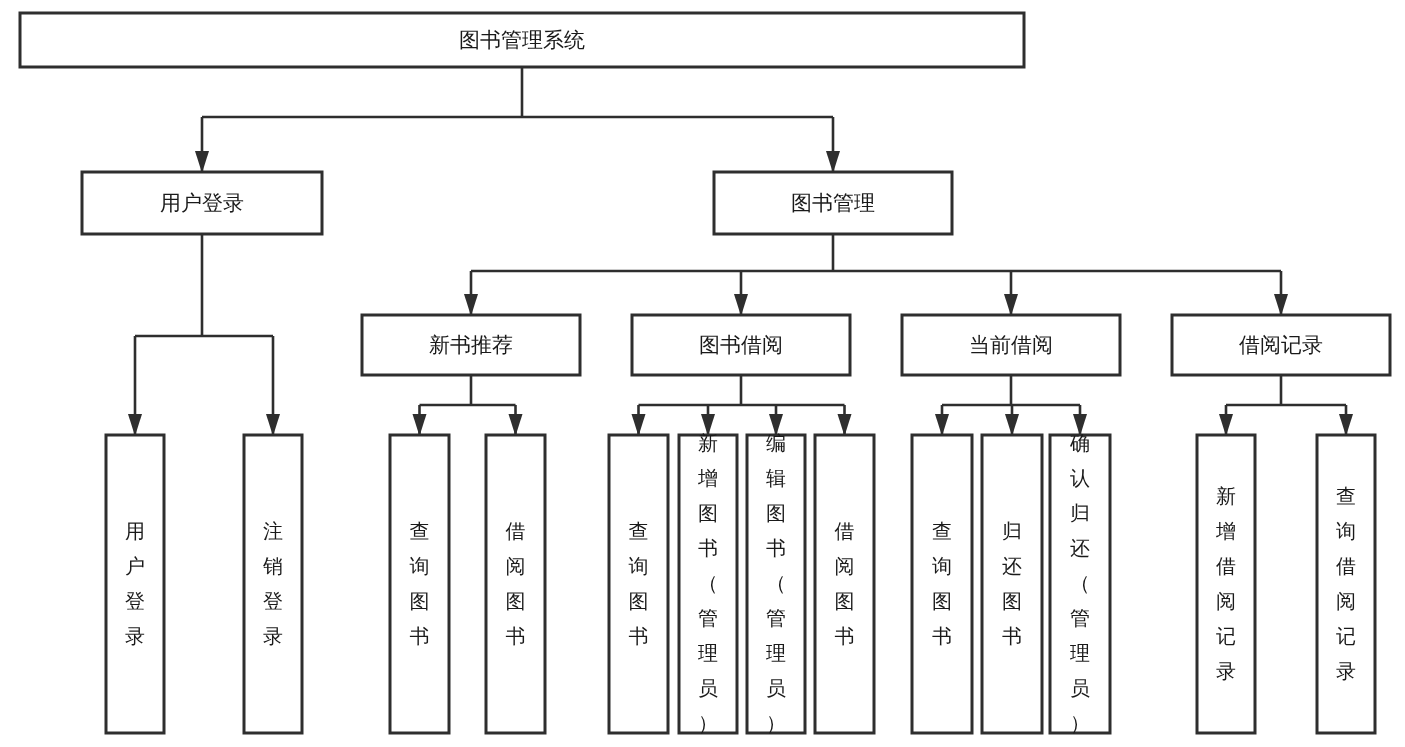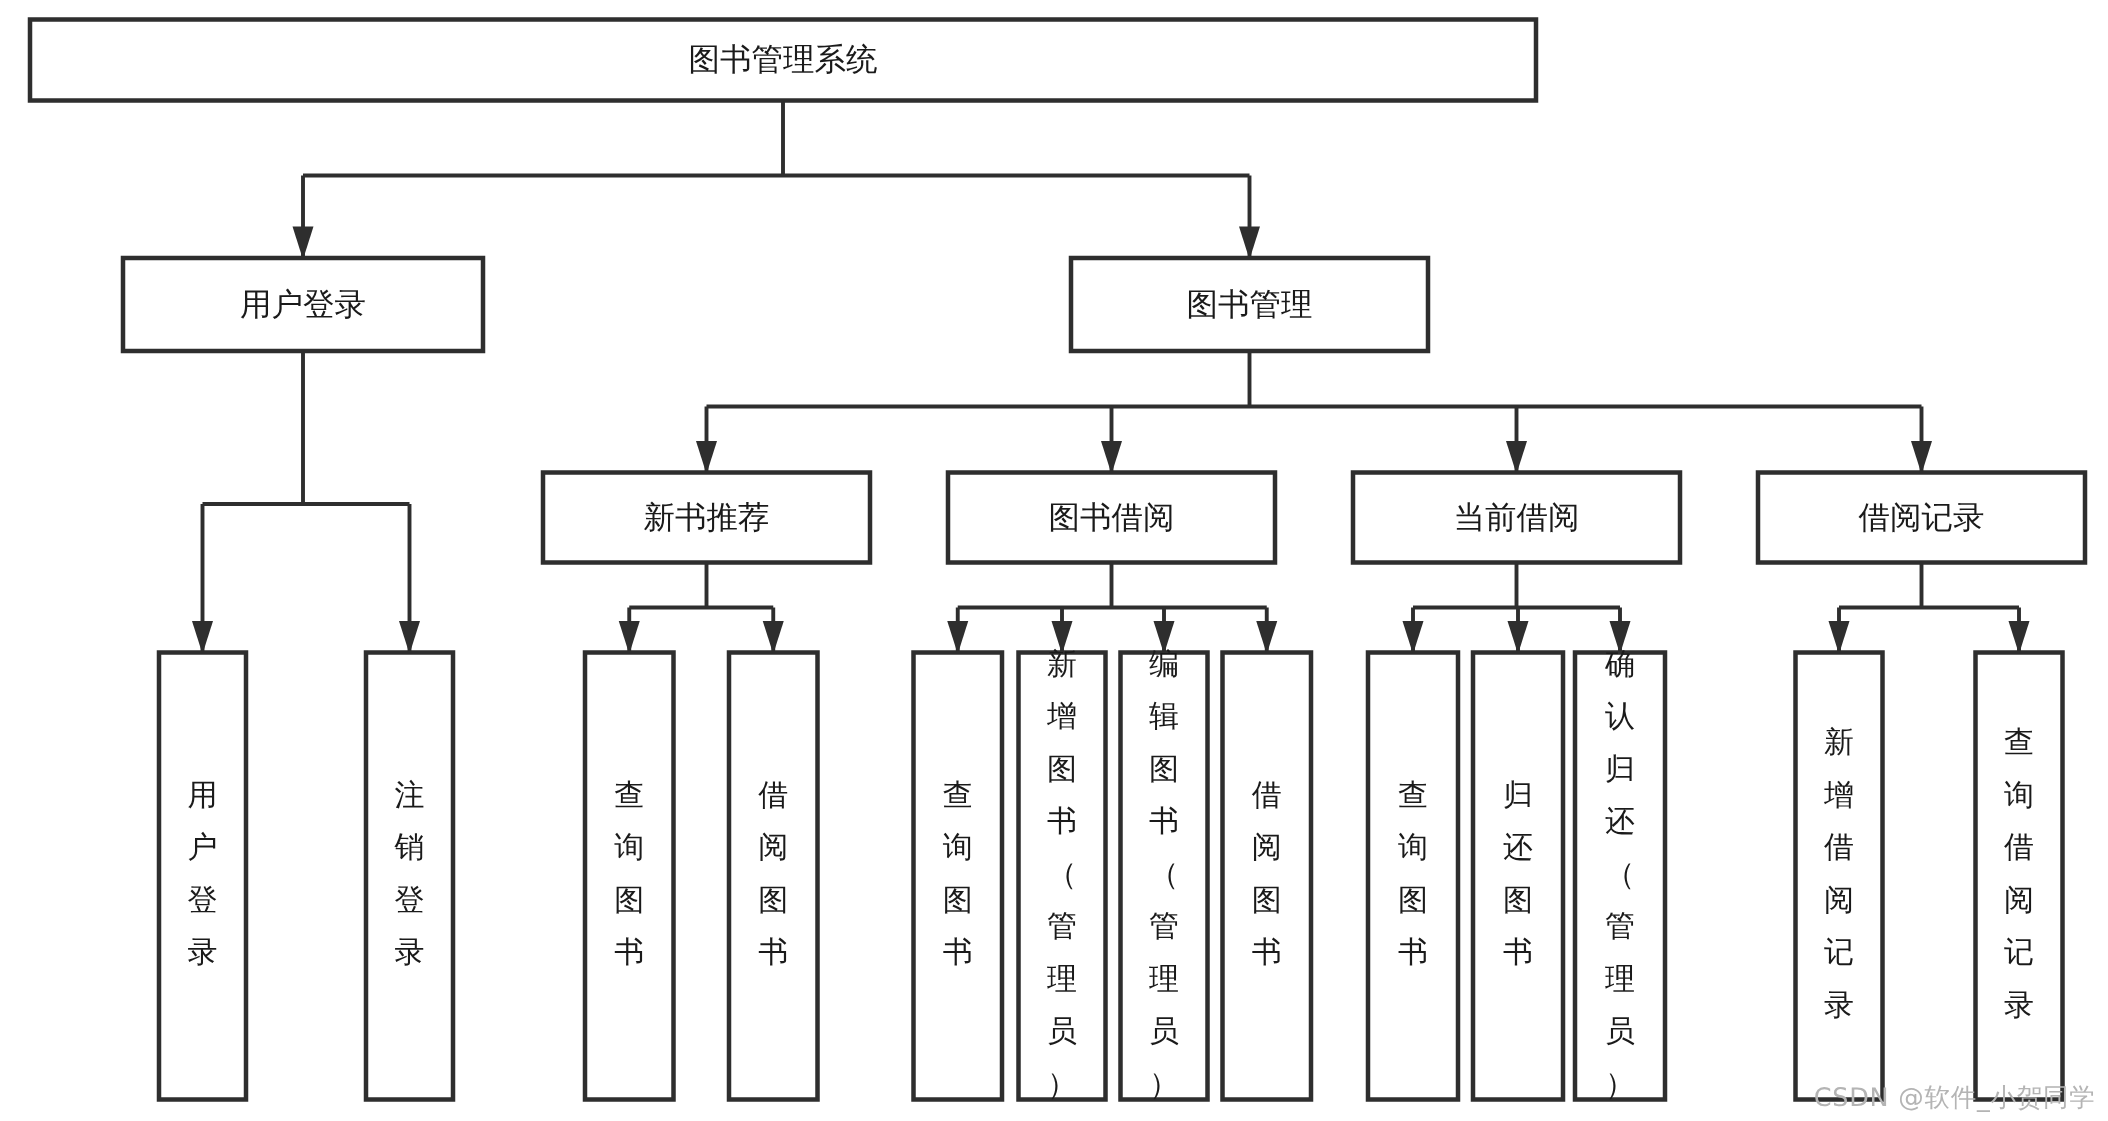--- a/index.html
+++ b/index.html
@@ -215,14 +215,13 @@
         <g>
           <rect x="1195" y="435" width="58" height="298" class="node-box"></rect>
           <text x="1224" y="0" class="node-label vertical"><tspan x="1224" y="496.5">新</tspan><tspan x="1224" y="531.5">增</tspan><tspan x="1224" y="566.5">借</tspan><tspan x="1224" y="601.5">阅</tspan><tspan x="1224" y="636.5">记</tspan><tspan x="1224" y="671.5">录</tspan></text>
         </g>
         <g>
           <rect x="1315" y="435" width="58" height="298" class="node-box"></rect>
           <text x="1344" y="0" class="node-label vertical"><tspan x="1344" y="496.5">查</tspan><tspan x="1344" y="531.5">询</tspan><tspan x="1344" y="566.5">借</tspan><tspan x="1344" y="601.5">阅</tspan><tspan x="1344" y="636.5">记</tspan><tspan x="1344" y="671.5">录</tspan></text>
         </g>
       </g>
   </svg>
-  <div class="watermark">CSDN @软件_小贺同学</div>
 </div>
 
 </body></html>

